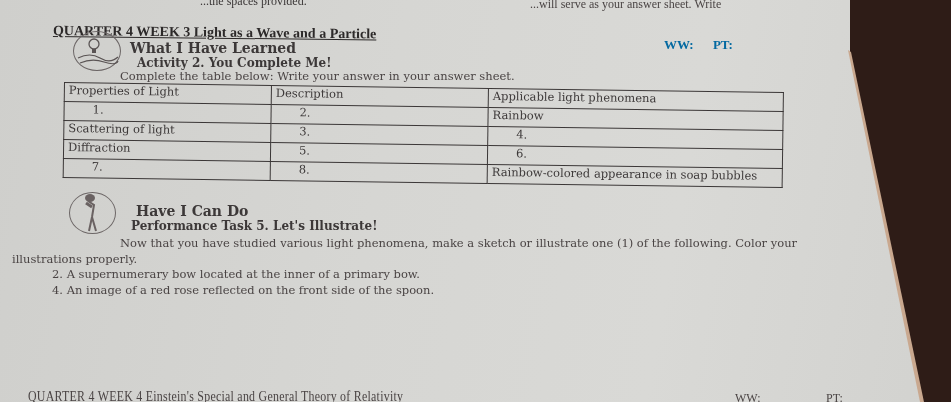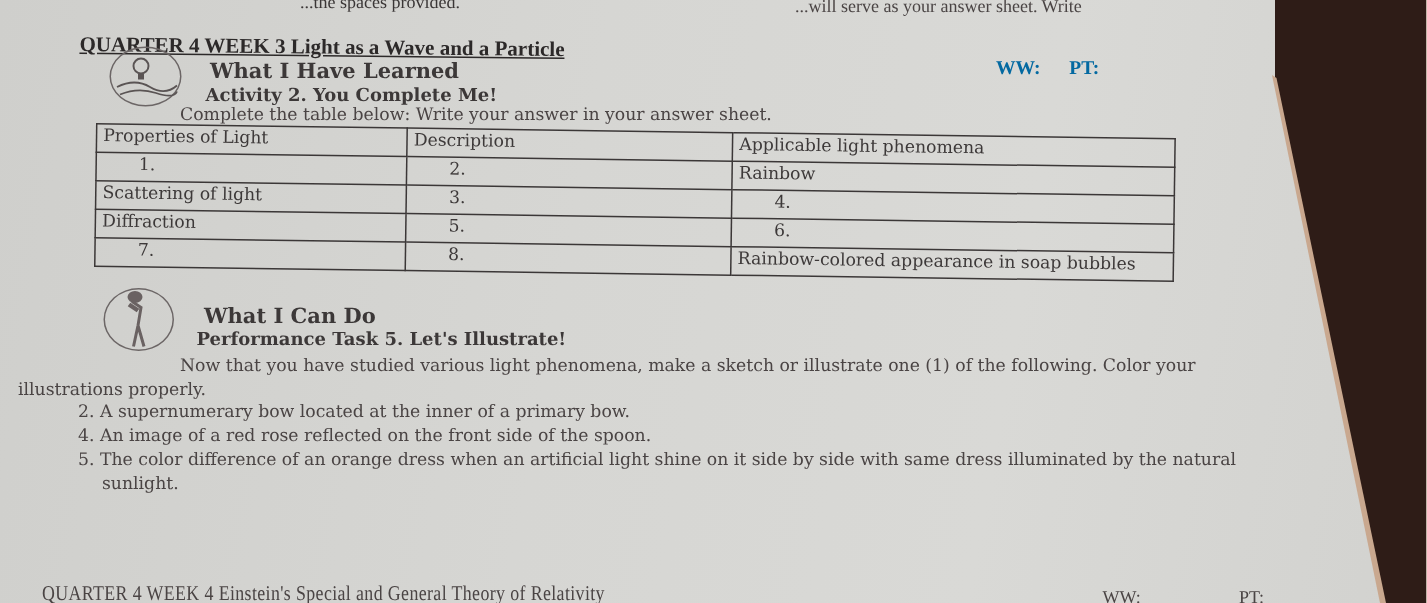--- a/index.html
+++ b/index.html
@@ -94,21 +94,21 @@
 </div>
 
 <div class="icon-circle learned-icon">
   <svg width="46" height="38" viewBox="0 0 46 38">
     <circle cx="20" cy="12" r="5" fill="none" stroke="#5a5454" stroke-width="1.3"></circle>
     <rect x="18" y="17" width="4" height="4" fill="#5a5454"></rect>
     <path d="M4 26 Q16 20 26 26 T44 25" fill="none" stroke="#5a5454" stroke-width="1.2"></path>
     <path d="M6 31 Q18 26 30 30 T44 29" fill="none" stroke="#5a5454" stroke-width="1.2"></path>
   </svg>
 </div>
-<div class="h-section" style="left:140px; top:40px;">What I Have Learned</div>
+<div class="h-section" style="left:130px; top:40px;">What I Have Learned</div>
 <div class="h-sub" style="left:137px; top:56px;">Activity 2. You Complete Me!</div>
 <div class="body-text" style="left:120px; top:69px; font-size:11.5px;">Complete the table below: Write your answer in your answer sheet.</div>
 
 <table class="props">
   <tbody>
       <tr>
     <td class="c1">Properties of Light</td>
     <td class="c2">Description</td>
     <td>Applicable light phenomena</td>
   </tr>
@@ -135,25 +135,24 @@
 </tbody>
   </table>
 
 <div class="icon-circle cando-icon">
   <svg width="45" height="40" viewBox="0 0 45 40">
     <ellipse cx="20" cy="5" rx="5" ry="4" fill="#6a6262"></ellipse>
     <path d="M18 8 L24 12 L22 24 L19 38 M22 24 L26 38" fill="none" stroke="#6a6262" stroke-width="2"></path>
     <path d="M16 10 L22 14" stroke="#6a6262" stroke-width="3"></path>
   </svg>
 </div>
-<div class="h-section" style="left:136px; top:203px;">What I Can Do</div>
+<div class="h-section" style="left:136px; top:203px;">Have I Can Do</div>
 <div class="h-sub" style="left:131px; top:219px;">Performance Task 5. Let's Illustrate!</div>
 <div class="body-text" style="left:12px; top:235px; width:800px; text-indent:108px; line-height:16px;">Now that you have studied various light phenomena, make a sketch or illustrate one (1) of the following. Color your illustrations properly.</div>
 
 <ol class="list">
   <li>2. A supernumerary bow located at the inner of a primary bow.</li>
   <li>4. An image of a red rose reflected on the front side of the spoon.</li>
-  <li style="width:780px;">5. The color difference of an orange dress when an artificial light shine on it side by side with same dress illuminated by the natural sunlight.</li>
 </ol>
 
 <div class="bottom-title">QUARTER 4 WEEK 4 Einstein's Special and General Theory of Relativity</div>
 <div class="bottom-ww">WW:</div>
 <div class="bottom-pt">PT:</div>
 
 </body></html>

